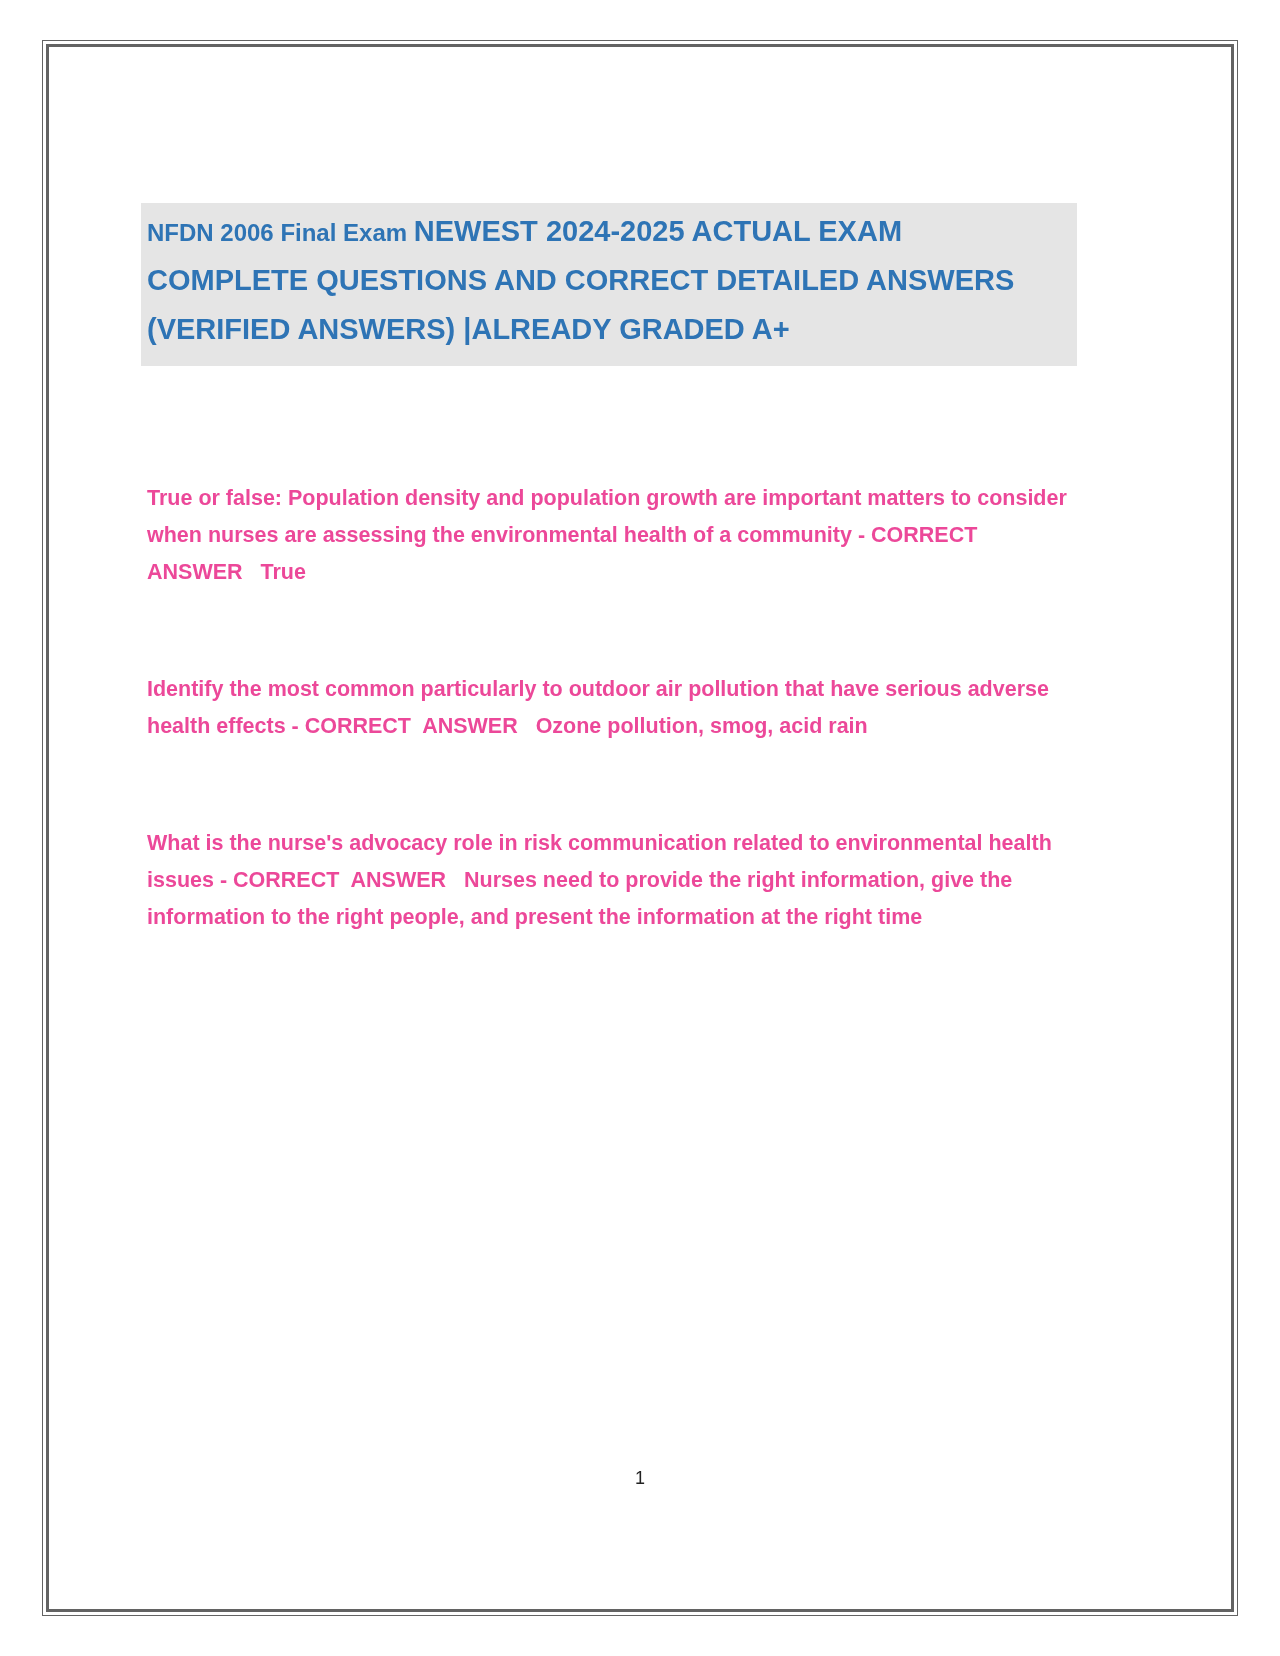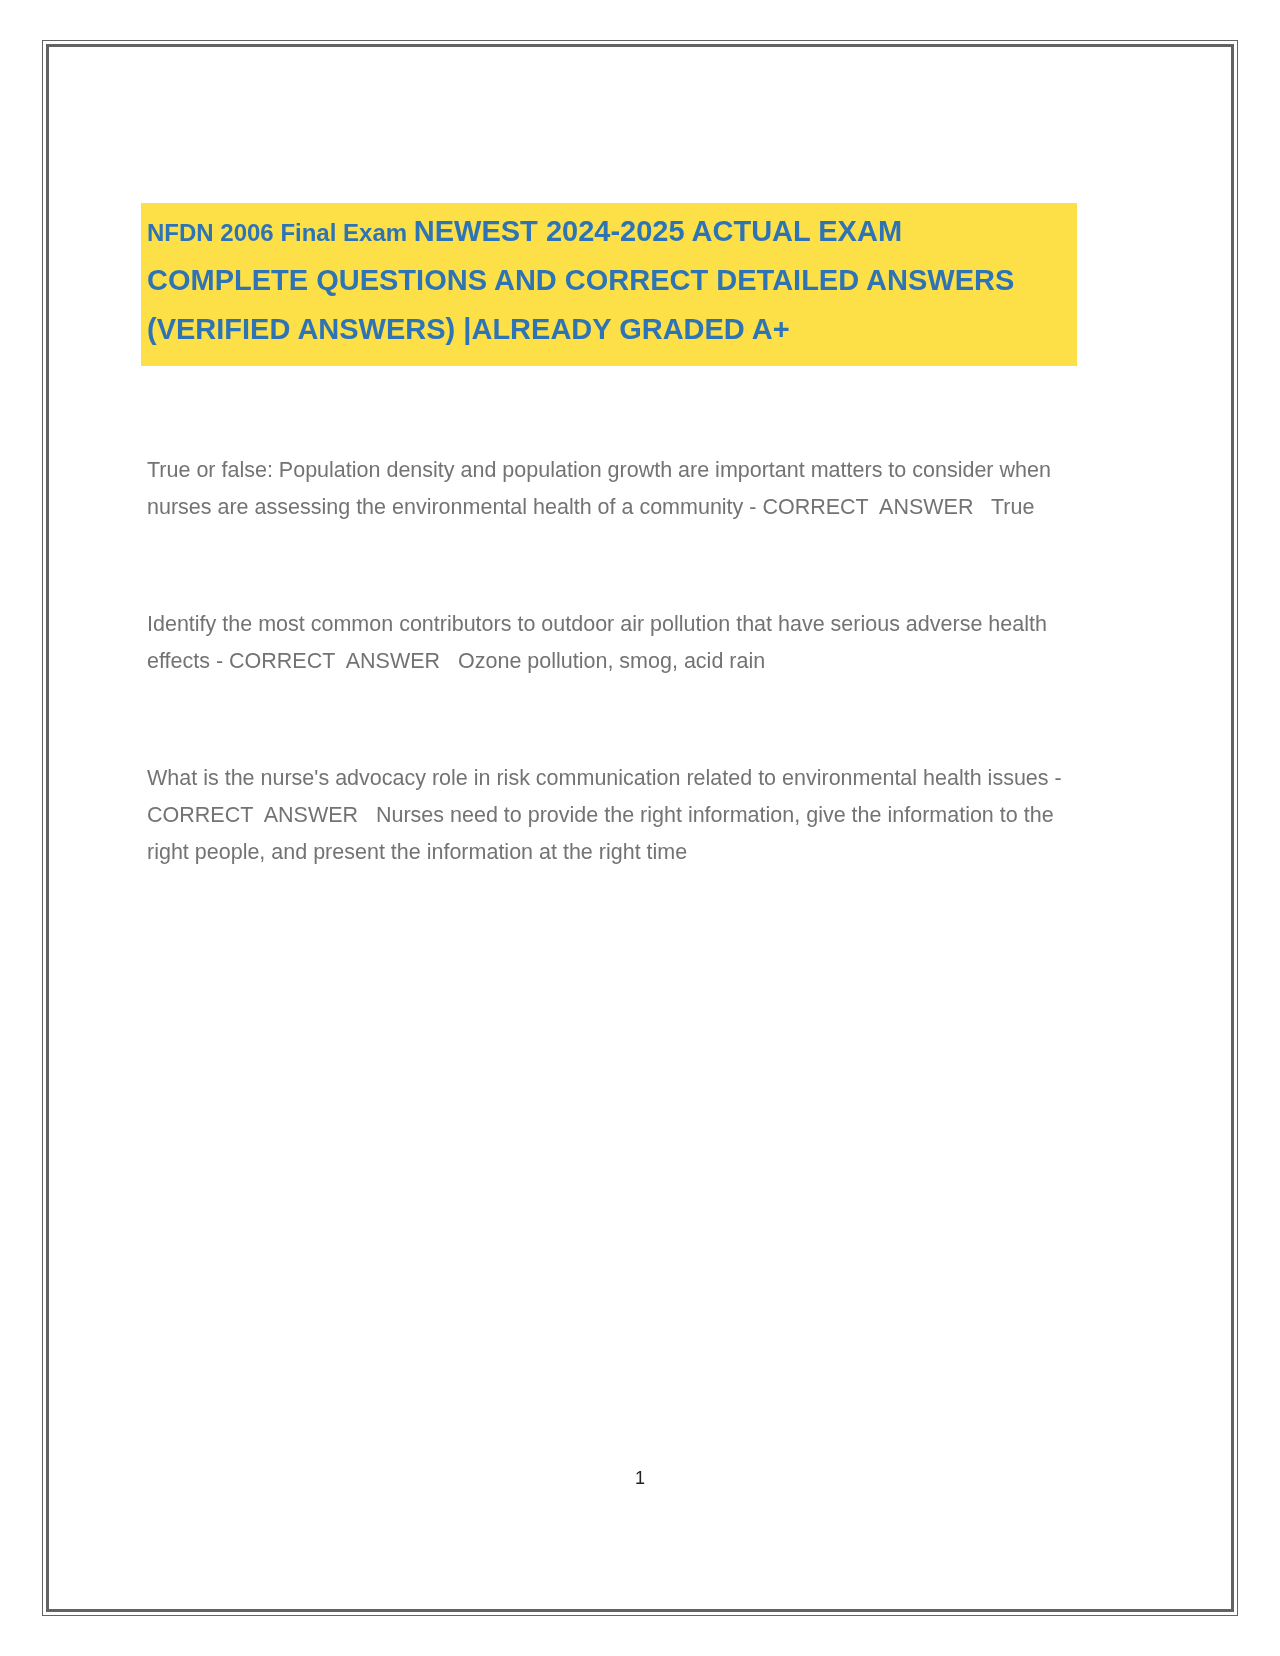--- a/index.html
+++ b/index.html
@@ -24,36 +24,36 @@
     inset: 3px;
     border: 3px solid #636363;
   }
   .content {
     position: absolute;
     left: 141px;
     top: 203px;
     width: 936px;
   }
   .title-block {
-    background: #fde047;
+    background: #e5e5e5;
     color: #2e74b5;
     font-weight: bold;
     padding: 6px 8px 10px 6px;
     line-height: 44px;
-    margin-bottom: 86px;
+    margin-bottom: 114px;
   }
   .title-prefix {
     font-size: 24px;
   }
   .title-main {
     font-size: 29px;
   }
   .qa-paragraph {
-    color: #737373;
-    font-weight: normal;
+    color: #ec4899;
+    font-weight: bold;
     font-size: 21.5px;
     line-height: 37px;
     margin: 0 0 80px 6px;
     white-space: pre-wrap;
   }
   .page-number {
     position: absolute;
     top: 1468px;
     left: 0;
     width: 1280px;
@@ -73,21 +73,21 @@
 
   <div class="content">
 
     <div class="title-block">
       <span class="title-prefix">NFDN 2006 Final Exam </span><span class="title-main">NEWEST 2024-2025 ACTUAL EXAM COMPLETE QUESTIONS AND CORRECT DETAILED ANSWERS (VERIFIED ANSWERS) |ALREADY GRADED A+</span>
     </div>
 
     <p class="qa-paragraph">True or false: Population density and population growth are important matters to consider when nurses are assessing the environmental health of a community - CORRECT  ANSWER   True</p>
 
 
-    <p class="qa-paragraph">Identify the most common contributors to outdoor air pollution that have serious adverse health effects - CORRECT  ANSWER   Ozone pollution, smog, acid rain</p>
+    <p class="qa-paragraph">Identify the most common particularly to outdoor air pollution that have serious adverse health effects - CORRECT  ANSWER   Ozone pollution, smog, acid rain</p>
 
 
     <p class="qa-paragraph">What is the nurse's advocacy role in risk communication related to environmental health issues - CORRECT  ANSWER   Nurses need to provide the right information, give the information to the right people, and present the information at the right time</p>
 
   </div>
 
   <div class="page-number">1</div>
 
 </div>
 

